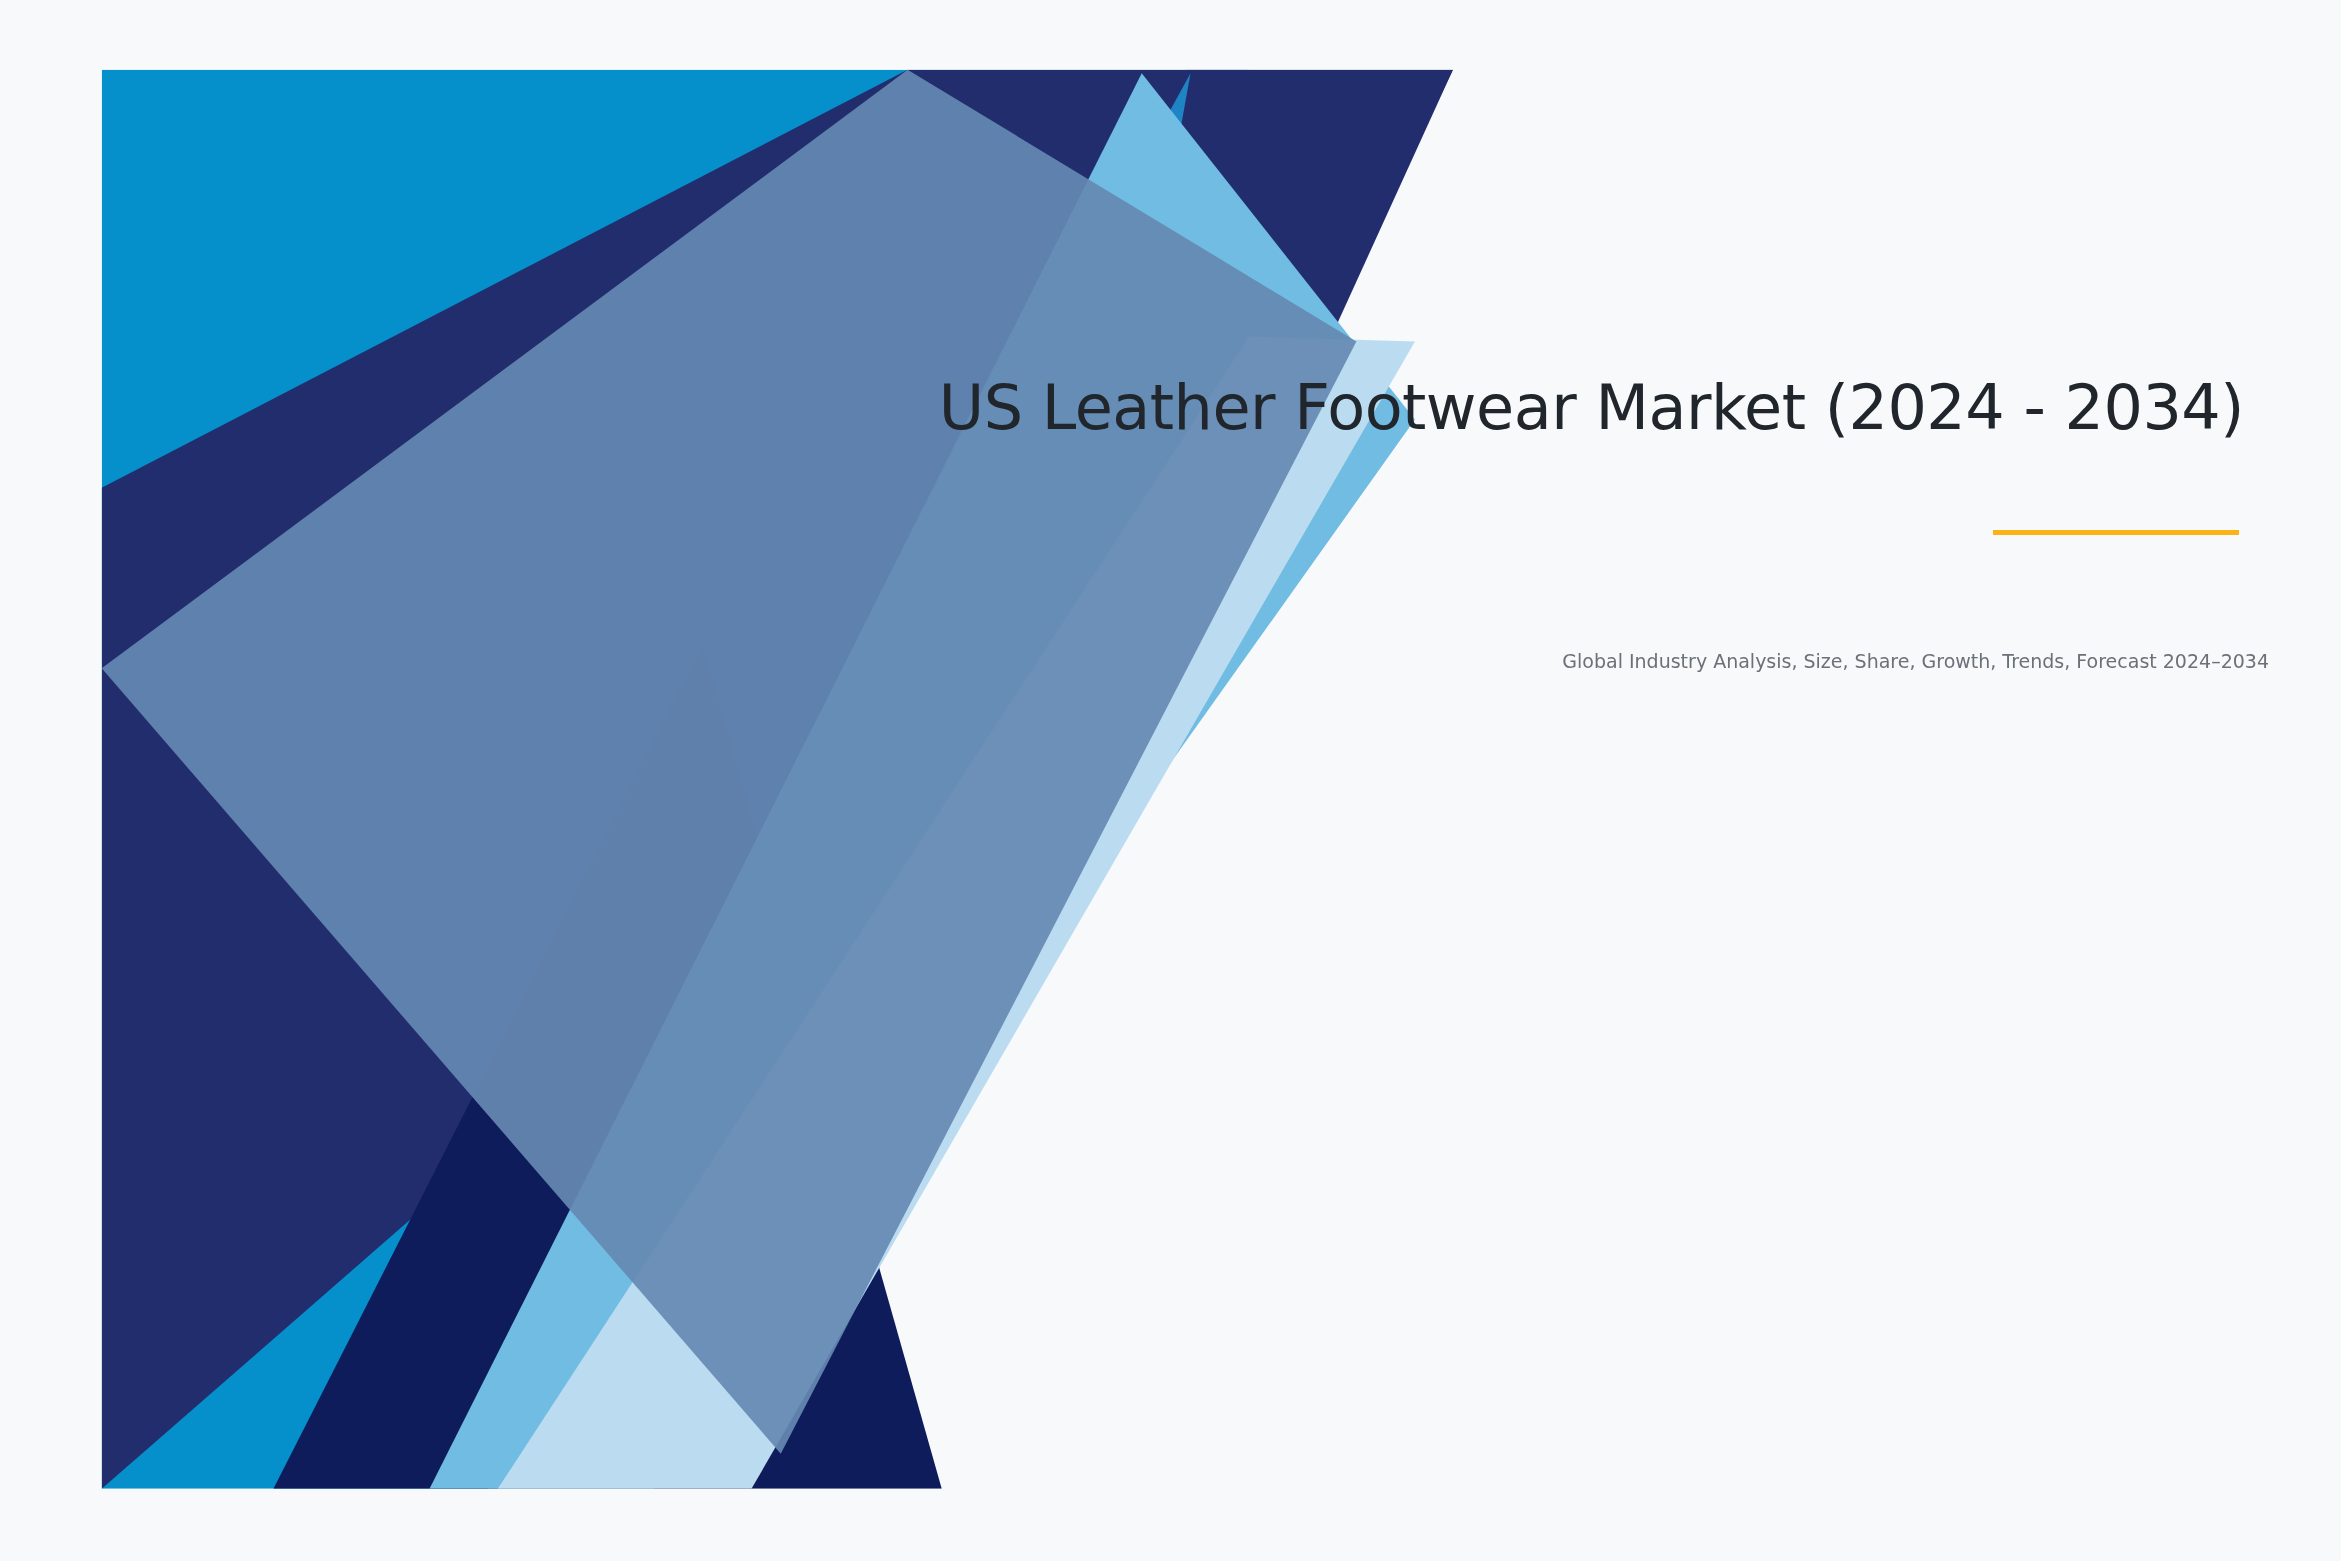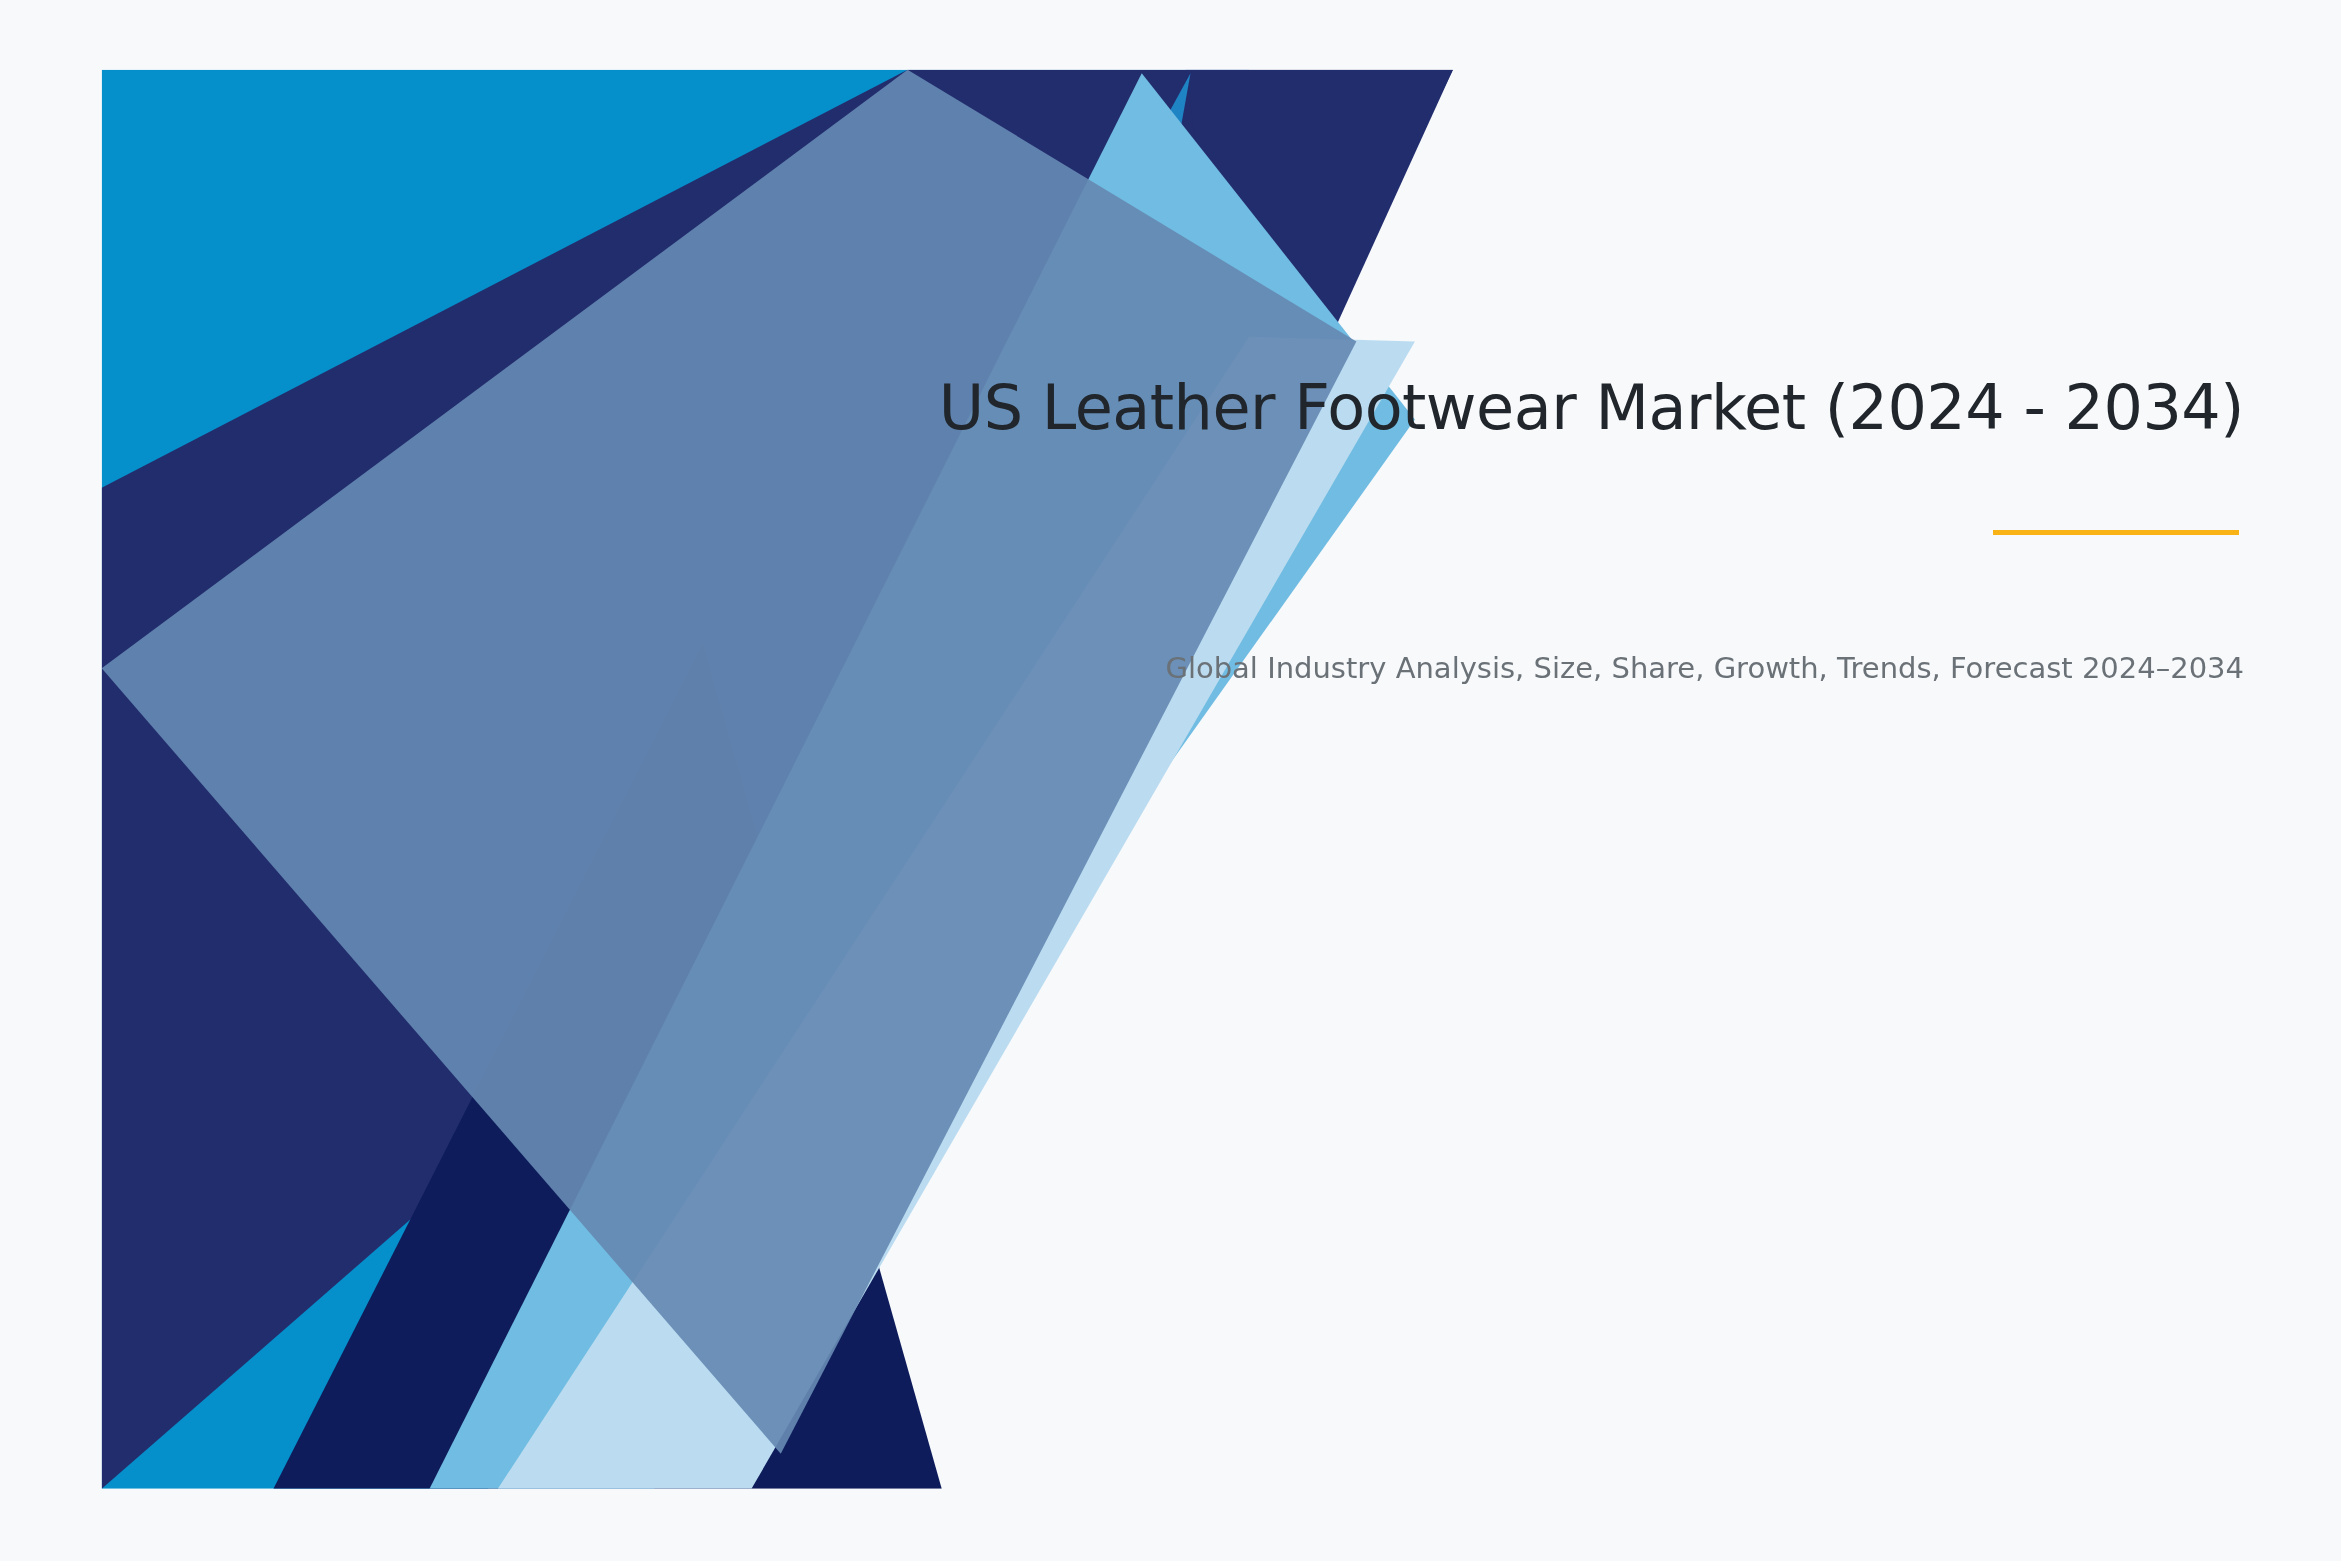--- a/index.html
+++ b/index.html
@@ -67,25 +67,25 @@
     top: 530px;
     width: 246px;
     height: 5.4px;
     background: #F9B316;
     z-index: 2;
   }
 
   #page-subtitle {
     margin: 0;
     position: absolute;
-    left: 829px;
+    left: 854px;
     top: 649px;
     width: 1415px;
     text-align: right;
-    font-size: 29px;
+    font-size: 19px;
     line-height: 1.33;
     font-weight: 400;
     color: #6A7177;
     font-family: "DejaVu Sans", "Liberation Sans", sans-serif;
   }
 </style>
 </head>
 <body>
 
 <div id="slide">

